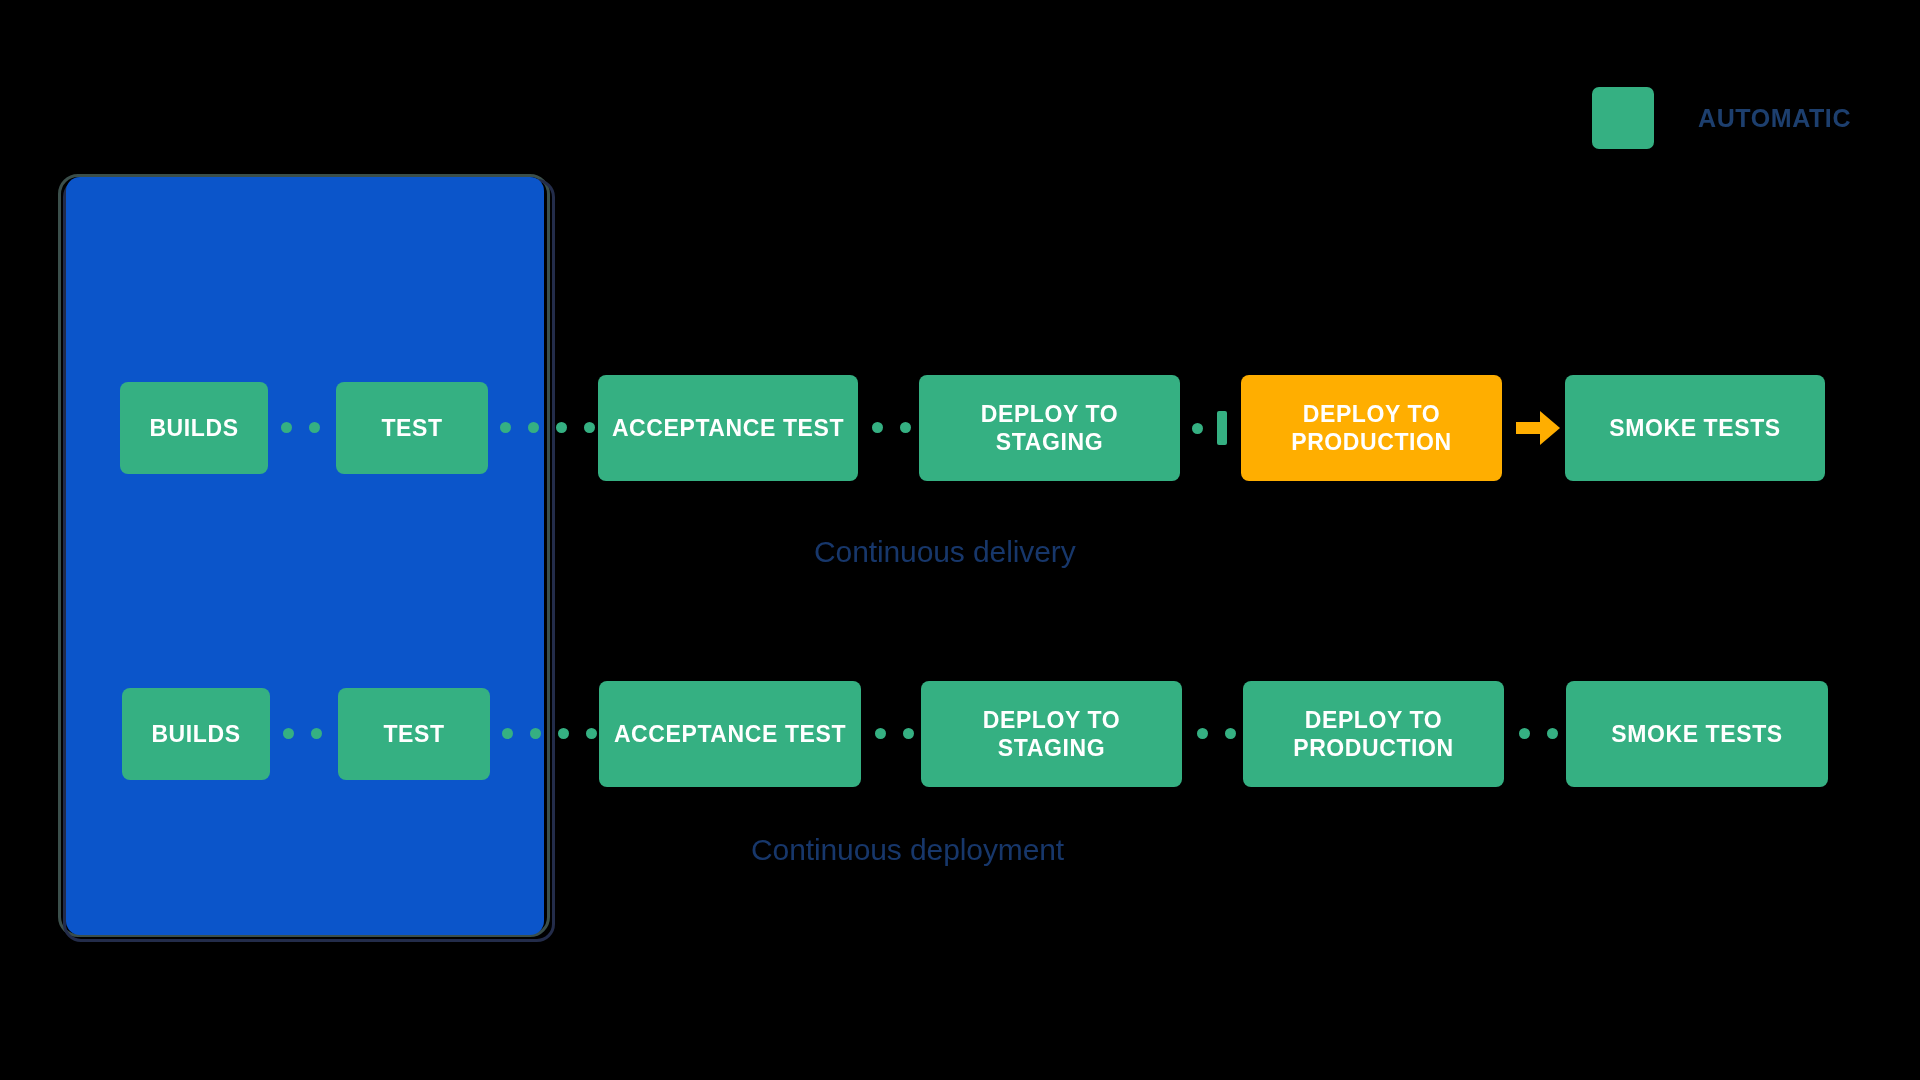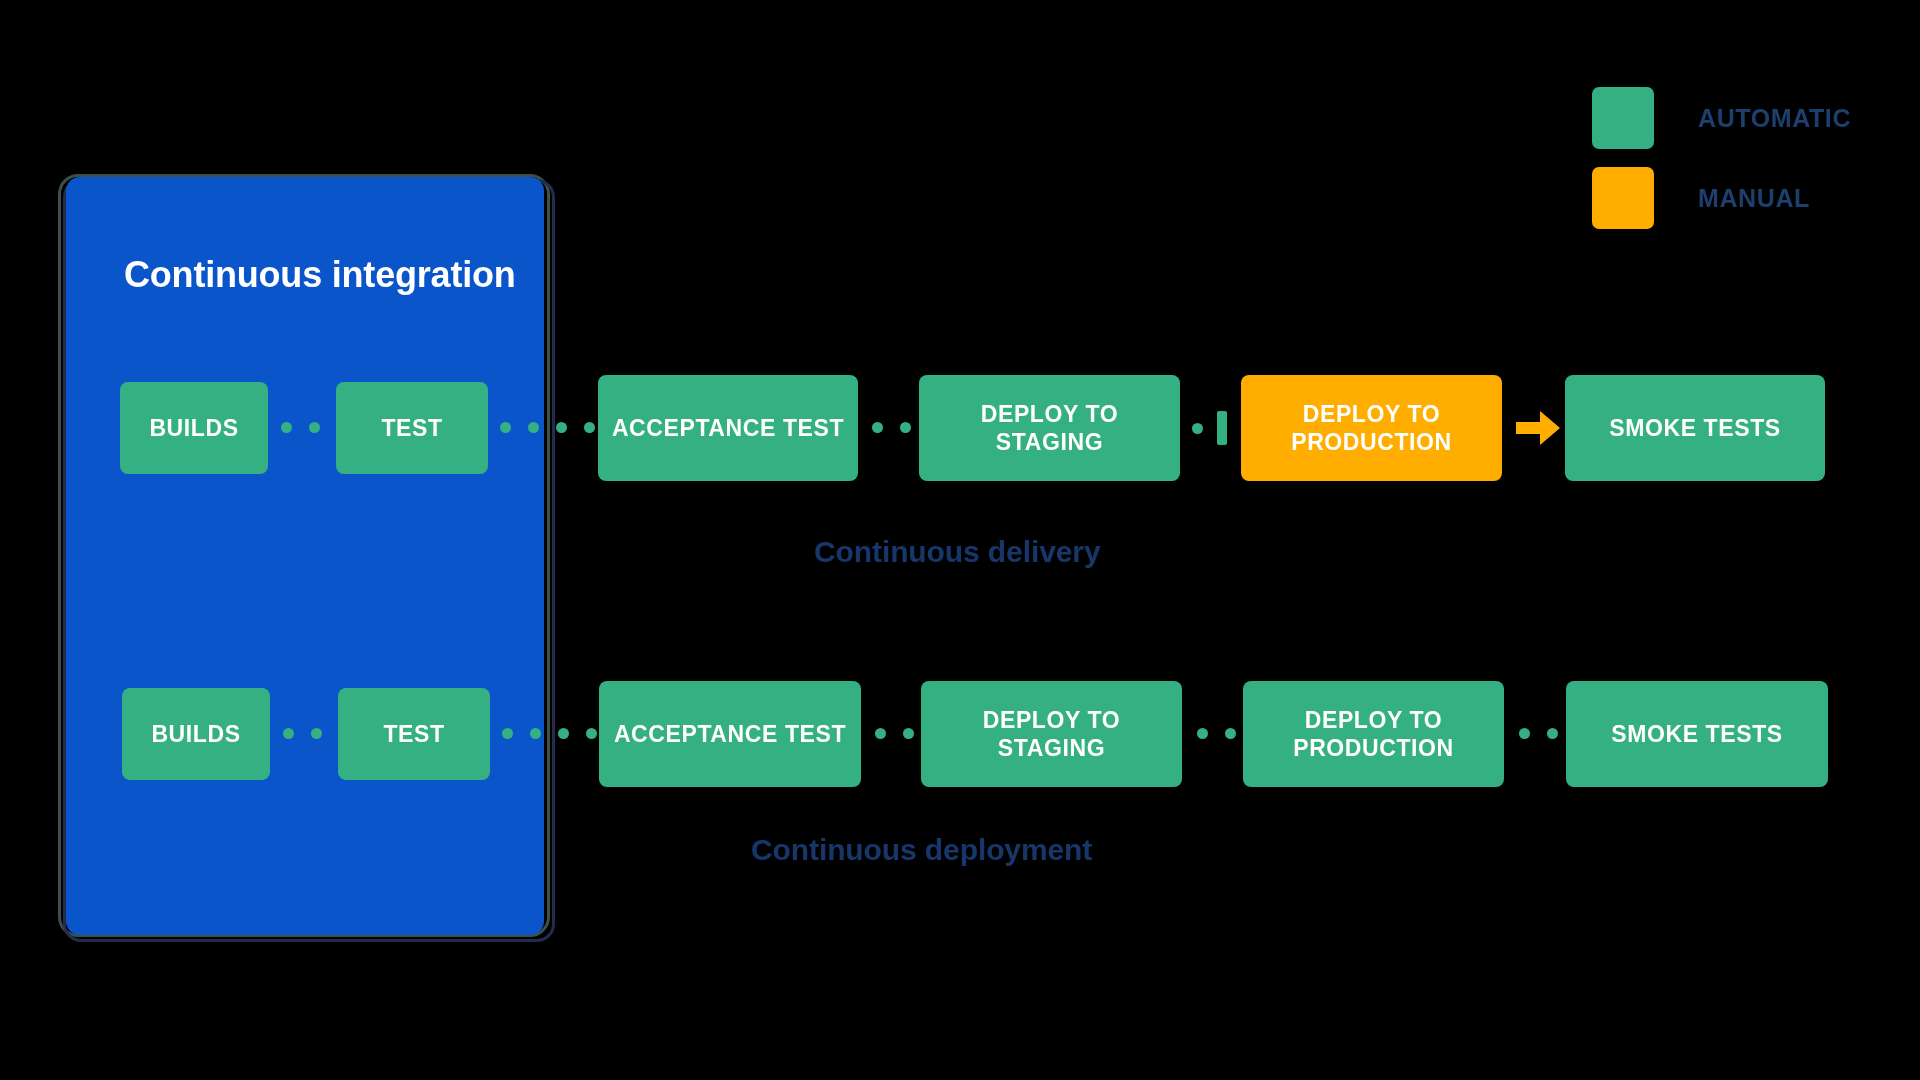--- a/index.html
+++ b/index.html
@@ -166,46 +166,41 @@
     width: 0; height: 0;
     border-left: 20px solid #FFAE00;
     border-top: 17px solid transparent;
     border-bottom: 17px solid transparent;
   }
 
   
   .flow-caption {
     position: absolute;
     font-size: 30px;
-    font-weight: bold;
+    font-weight: normal;
     color: #17376B;
     white-space: nowrap;
     letter-spacing: -0.1px;
   }
 </style>
 </head>
 <body>
 
 <div id="stage">
 
   <div class="legend">
     <div class="legend-row">
       <div class="legend-swatch" style="background:#35B082"></div>
       <div class="legend-label">AUTOMATIC</div>
     </div>
-    <div class="legend-row">
-      <div class="legend-swatch" style="background:#FFAE00"></div>
-      <div class="legend-label">MANUAL</div>
-    </div>
   </div>
 
   <div class="ci-panel-shadow"></div>
   <div class="ci-panel-shadow2"></div>
   <div class="ci-panel"></div>
-  <div class="ci-title">Continuous integration</div>
 
   <div class="stage-box green" style="left:120px; top:382px; width:148px; height:92px;">
     <span>BUILDS</span>
   </div>
 
   <div class="dots" style="left:281px; top:422px;">
     <i></i>
       <i></i>
       <i></i>
       <i></i>

